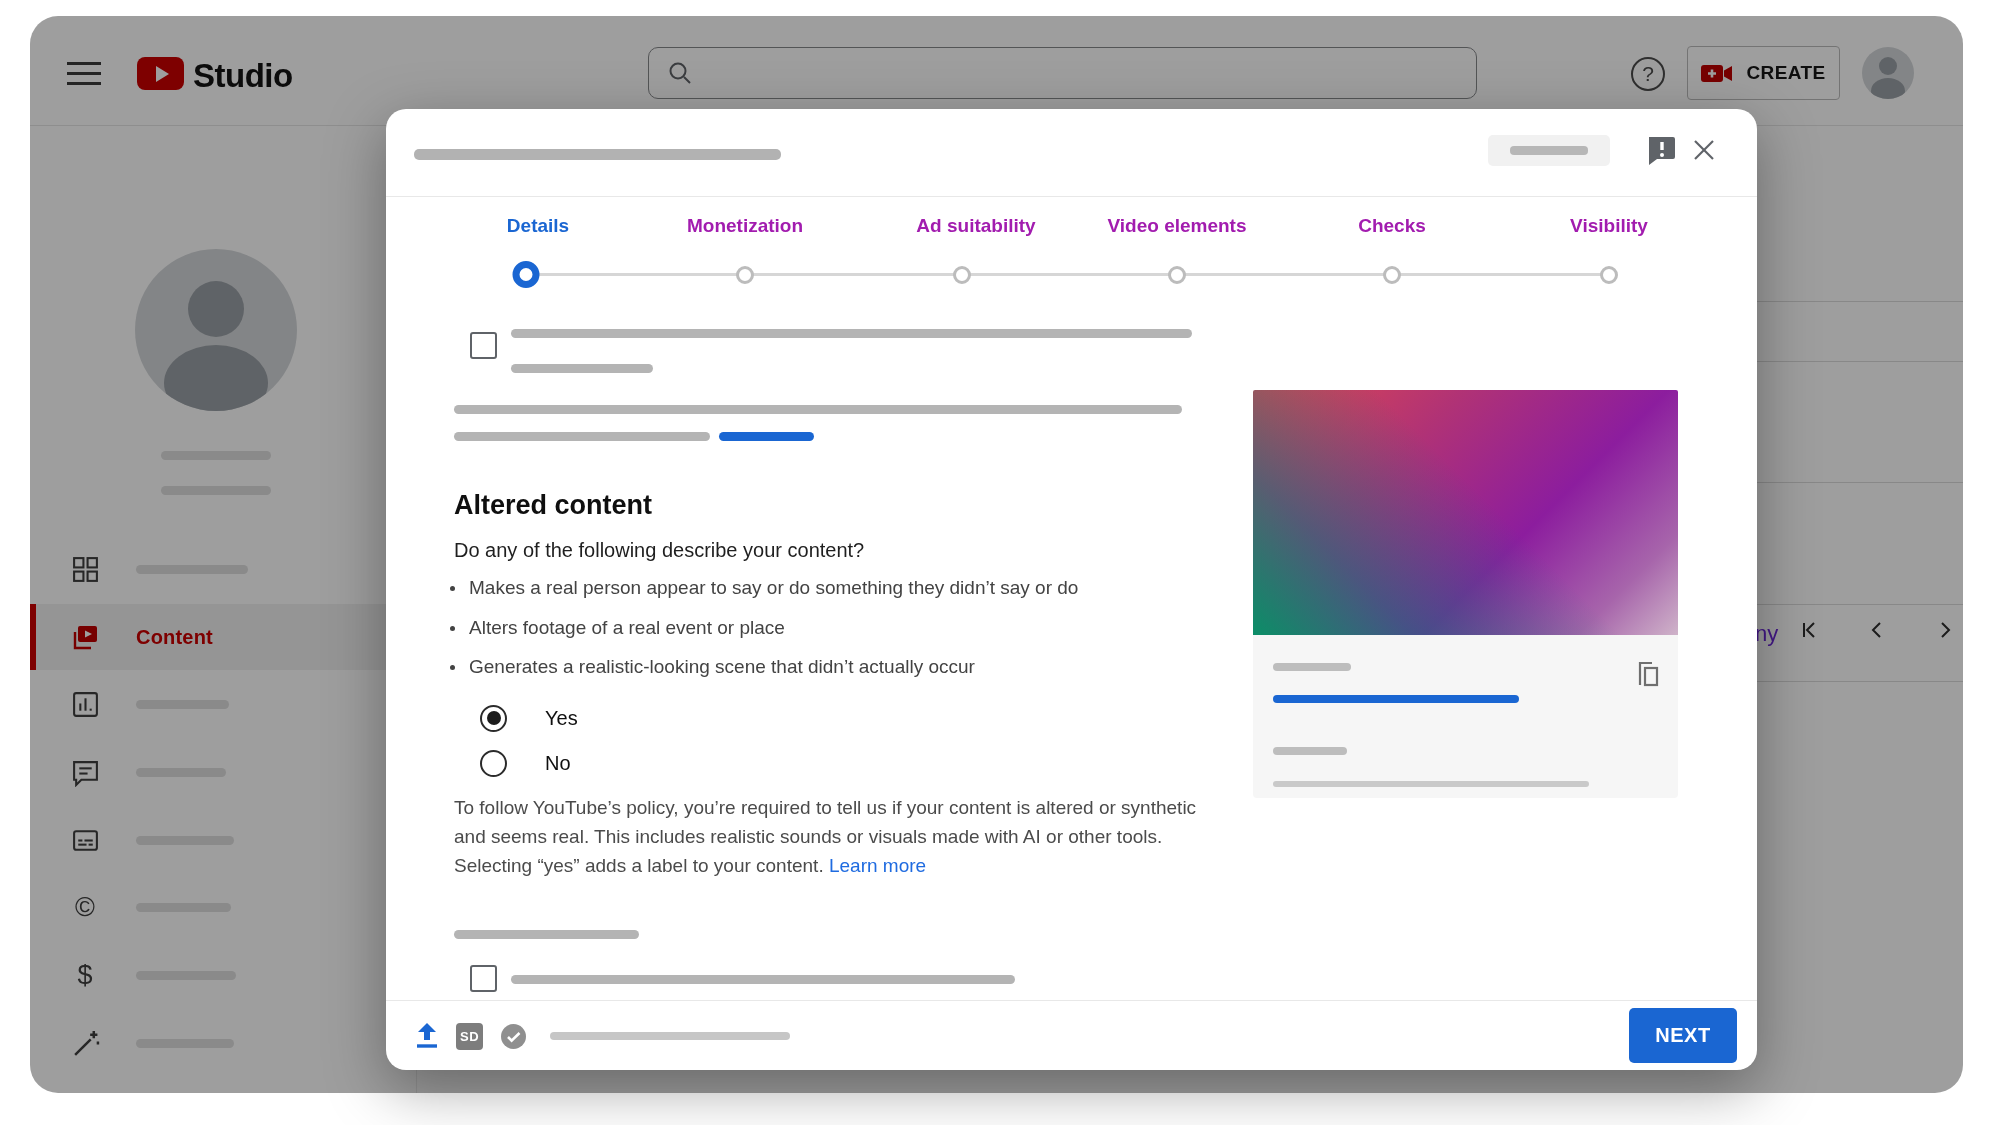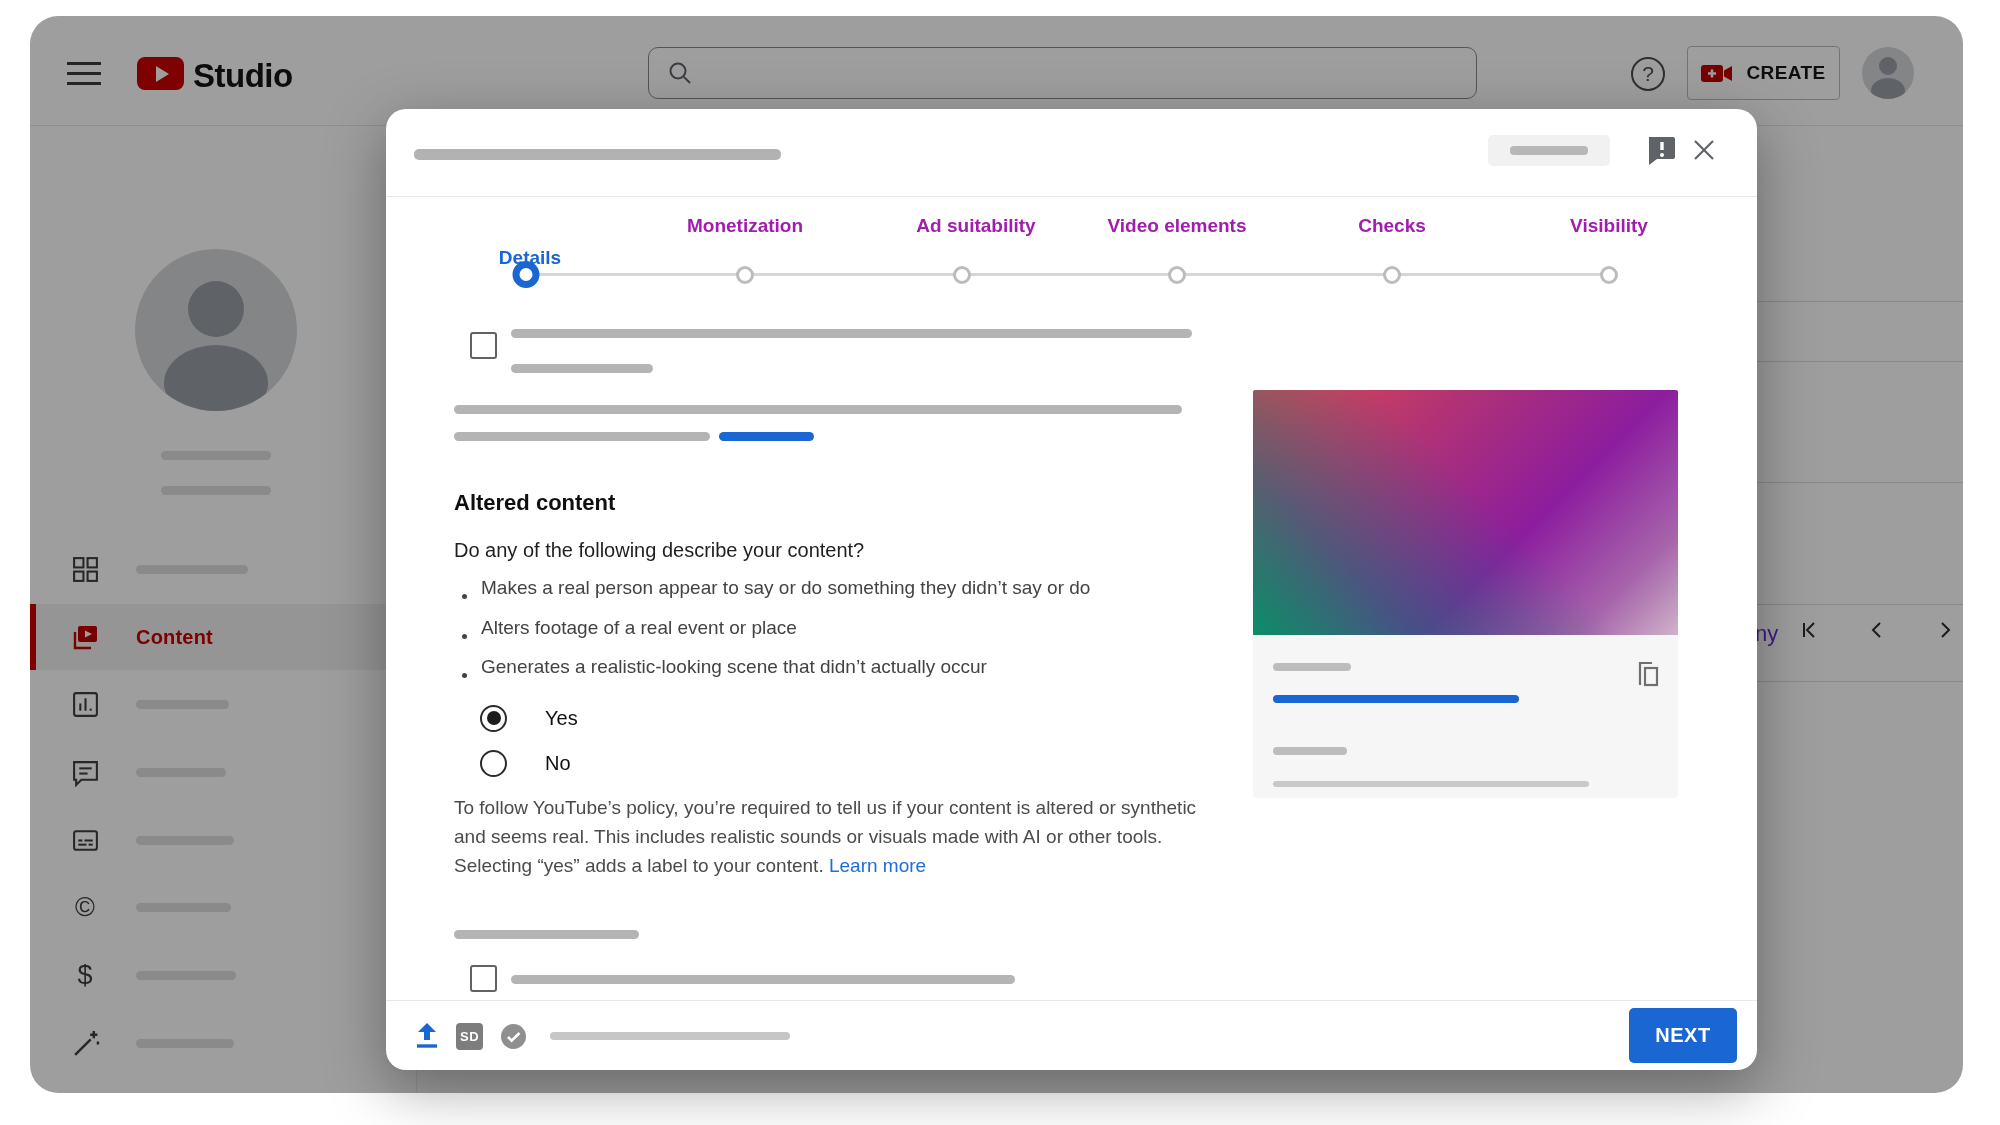--- a/index.html
+++ b/index.html
@@ -82,23 +82,23 @@
              background:#fff; transform:translateX(-50%); cursor:pointer;}
   .step-dot.active{ top:152px; width:27px; height:27px; border:7.5px solid var(--blue);}
 
   
   .bar{ position:absolute; height:9px; background:var(--bar); border-radius:5px;}
   .bar.blue{ background:var(--blue);}
 
   .checkbox{ position:absolute; width:27px; height:27px; border:2.5px solid #5f6368; border-radius:3px;
              background:#fff; cursor:pointer;}
 
-  .heading{ position:absolute; left:68px; top:381px; font-size:22px; font-weight:700; color:var(--ink);}
+  .heading{ position:absolute; left:68px; top:381px; font-size:27px; font-weight:700; color:var(--ink);}
   .question{ position:absolute; left:68px; top:430px; font-size:20px; color:#1f1f1f;}
-  .bullet{ position:absolute; left:76px; font-size:19px; color:#434343; display:flex; align-items:flex-end;}
+  .bullet{ position:absolute; left:64px; font-size:19px; color:#434343; display:flex; align-items:center;}
   .bullet .dot{ width:5px; height:5px; border-radius:50%; background:#434343; margin-right:14px; flex:0 0 auto;}
 
   .radio-row{ position:absolute; left:72px; height:28px; display:flex; align-items:center; gap:16px; cursor:pointer;}
   .radio{ width:27px; height:27px; border:2px solid #2b2b2b; border-radius:50%; background:#fff;
           display:flex; align-items:center; justify-content:center; flex:0 0 auto;}
   .radio.sel::after{ content:""; width:14px; height:14px; border-radius:50%; background:#1c1c1c;}
   .radio-row span{ font-size:20px; color:var(--ink);margin-left:22px;}
 
   .policy{ position:absolute; left:68px; top:684px; width:770px; font-size:19px; line-height:29px; color:#4b4b4b;}
   .policy a{ color:var(--link); text-decoration:none; cursor:pointer;}
@@ -305,21 +305,21 @@
       <circle cx="17" cy="21" r="2" fill="#fff"></circle>
     </svg>
     <svg class="x-icon" viewBox="0 0 30 30">
       <g stroke="#5f6368" stroke-width="2.2">
           <line x1="6" y1="6" x2="24" y2="24"></line>
           <line x1="24" y1="6" x2="6" y2="24"></line>
         </g>
     </svg>
   </div>
 
-  <div class="step-label active" style="left:144px;margin-top:32px;">Details</div>
+  <div class="step-label active" style="left:152px;">Details</div>
   <div class="step-label" style="left:359px;">Monetization</div>
   <div class="step-label" style="left:590px;text-align:right;">Ad suitability</div>
   <div class="step-label" style="left:791px;">Video elements</div>
   <div class="step-label" style="left:1006px;">Checks</div>
   <div class="step-label" style="left:1223px;">Visibility</div>
   <div class="step-line"></div>
   <div class="step-dot active" style="left:140px;"></div>
   <div class="step-dot" style="left:359px;"></div>
   <div class="step-dot" style="left:576px;"></div>
   <div class="step-dot" style="left:791px;"></div>

